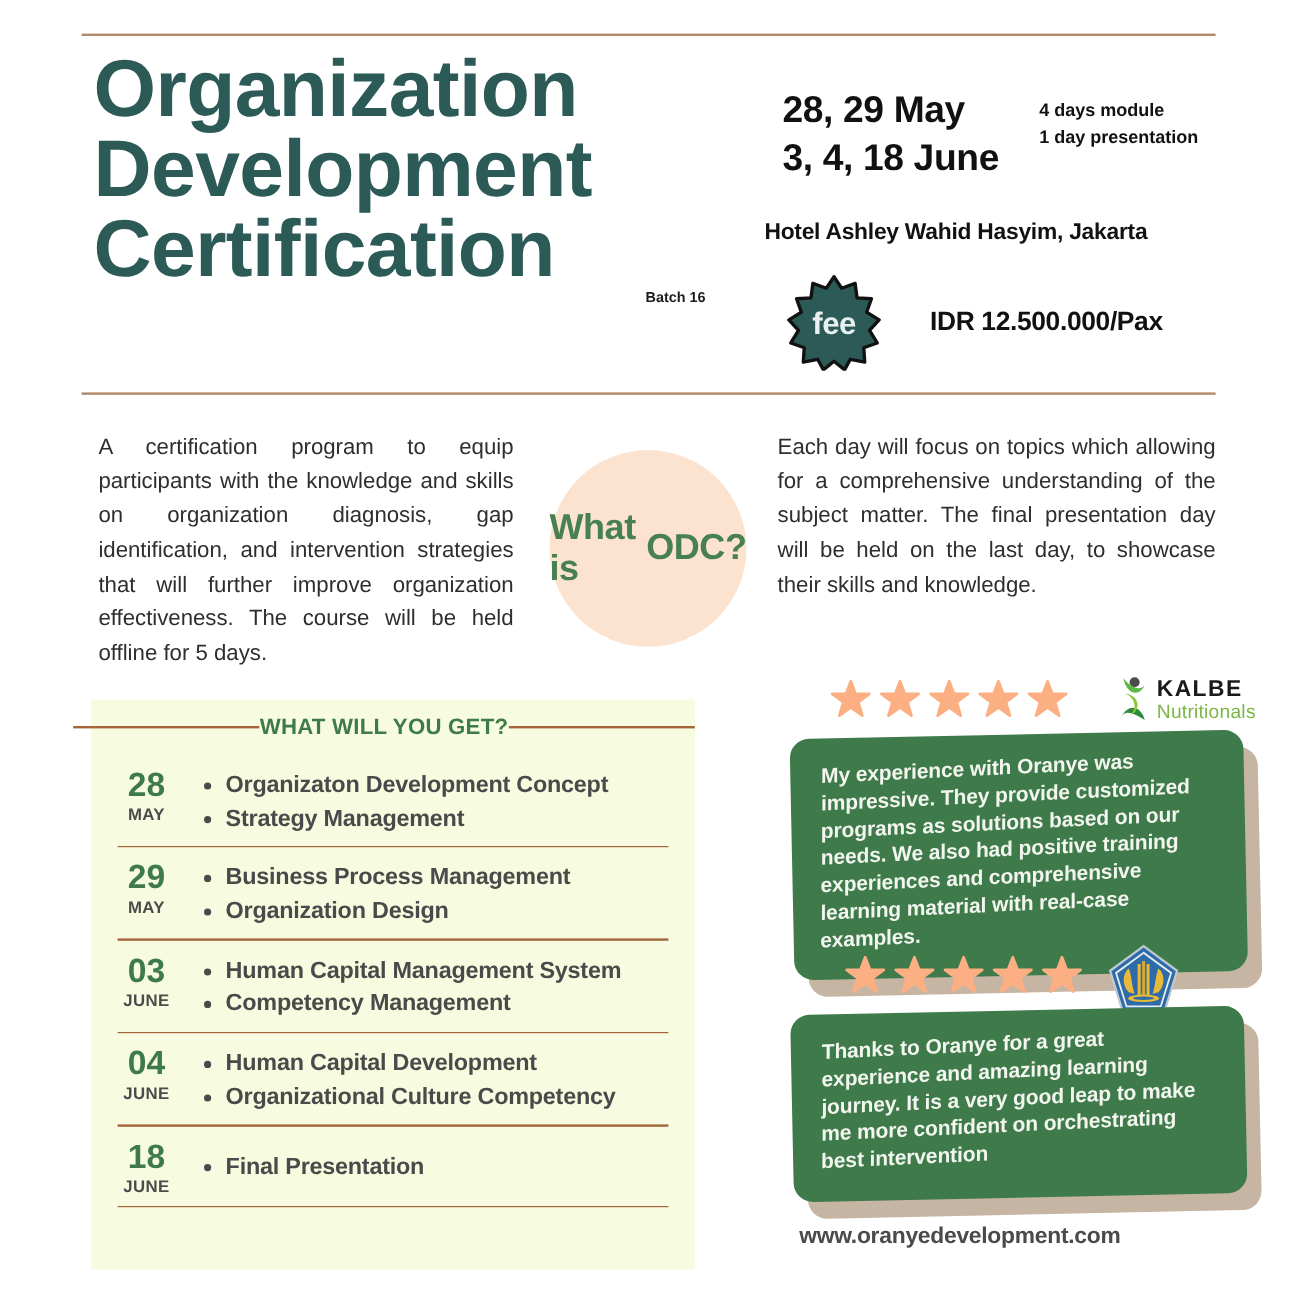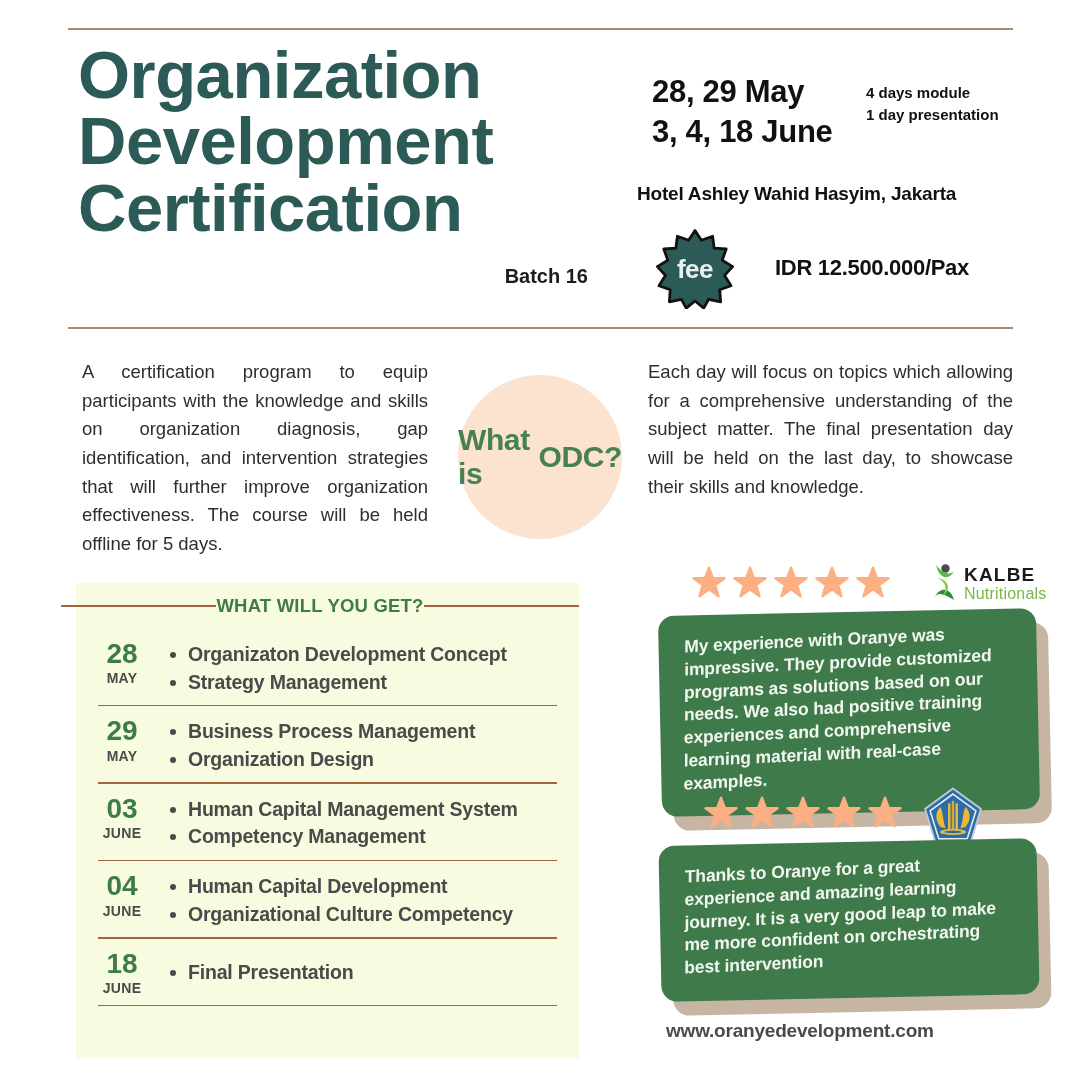--- a/index.html
+++ b/index.html
@@ -27,24 +27,24 @@
   .title-block { position: absolute; left: 78px; top: 42px; width: 520px; }
   .title-line {
     font-size: 67px;
     line-height: 0.99;
     font-weight: 700;
     color: #2c5b57;
     letter-spacing: -0.5px;
   }
   .batch {
     text-align: right;
-    font-size: 20px;
+    font-size: 12px;
     font-weight: 700;
     color: #1c1c1c;
-    margin-top: 24px;
+    margin-top: 0;
     padding-right: 10px;
   }
 
   
   .dates { position: absolute; left: 637px; top: 72px; margin-left: 15px; }
   .dates .dline {
     font-size: 31px;
     font-weight: 700;
     color: #111;
     line-height: 1.28;

